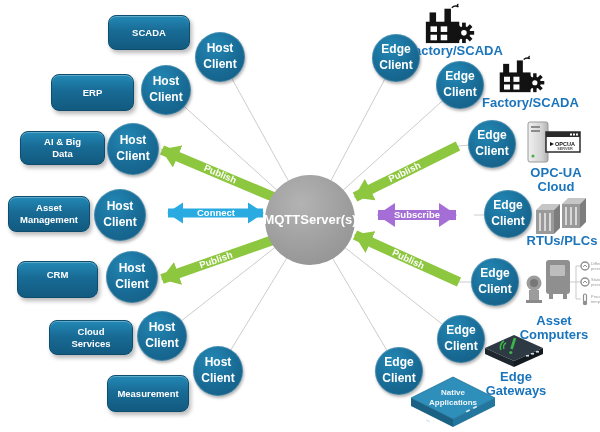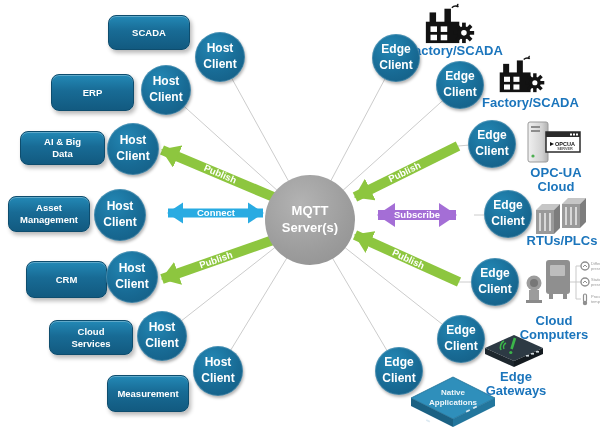--- a/index.html
+++ b/index.html
@@ -15,21 +15,21 @@
           color:#fff;font-weight:bold;font-size:9.5px;line-height:1.25;text-align:center;padding:16px;box-sizing:border-box;}
 
   .node{position:absolute;border-radius:50%;
         background:radial-gradient(circle at 38% 28%,#2387b4 0%,#186b95 55%,#135a80 100%);
         box-shadow:1px 2px 3px rgba(0,0,0,.3), inset 0 0 0 1px rgba(255,255,255,.18);
         display:flex;flex-direction:column;align-items:center;justify-content:center;
         color:#fff;font-size:12px;font-weight:600;line-height:1.3;text-align:center;}
 
   .center-node{position:absolute;left:265px;top:175px;width:90px;height:90px;border-radius:50%;
         background:radial-gradient(circle at 40% 32%,#b3b3b3 0%,#9c9c9c 60%,#8f8f8f 100%);
-        display:flex;flex-direction:column;align-items:center;justify-content:center;
+        display:flex;flex-direction:row;align-items:center;justify-content:center;
         color:#fff;font-size:13px;font-weight:600;line-height:1.3;text-align:center;}
 
   .cap{position:absolute;color:#1b75bc;font-weight:bold;font-size:13px;line-height:1.1;text-align:center;}
   .icon{position:absolute;}
 
   
   .opcua-title{font-family:"Liberation Sans",sans-serif;font-size:5.5px;font-weight:bold;fill:#111;}
   .opcua-sub{font-family:"Liberation Sans",sans-serif;font-size:3.8px;font-weight:bold;fill:#555;}
   .flowtag{font-family:"Liberation Sans",sans-serif;font-size:4px;fill:#9a9a9a;}
   .native-label{font-family:"Liberation Sans",sans-serif;font-size:8px;font-weight:600;fill:#eef6fa;}
@@ -211,36 +211,36 @@
     <rect x="63" y="30.5" width="4" height="1.8" fill="#dceaf2" transform="rotate(-26 65 31.5)"></rect>
     <rect x="16" y="44" width="4" height="1.8" fill="#dceaf2" transform="rotate(26 18 45)"></rect>
     <text x="43" y="19" text-anchor="middle" class="native-label">Native</text>
     <text x="43" y="29" text-anchor="middle" class="native-label">Applications</text>
   </svg>
 
   <div class="cap" style="left:406px;top:44px;width:92px;">Factory/SCADA</div>
   <div class="cap" style="left:482px;top:96px;width:88px;">Factory/SCADA</div>
   <div class="cap" style="left:516px;top:166px;width:80px;">OPC-UA Cloud</div>
   <div class="cap" style="left:524px;top:234px;width:76px;">RTUs/PLCs</div>
-  <div class="cap" style="left:510px;top:314px;width:88px;">Cloud Computers</div>
+  <div class="cap" style="left:510px;top:314px;width:88px;">Asset Computers</div>
   <div class="cap" style="left:472px;top:370px;width:88px;">Edge Gateways</div>
 
   <div class="sysbox" style="left:108px;top:15px;width:82px;height:35px;">
       <span>SCADA</span>
     </div>
   <div class="sysbox" style="left:51px;top:74px;width:83px;height:37px;">
       <span>ERP</span>
     </div>
   <div class="sysbox" style="left:20px;top:131px;width:85px;height:21px;">
       <span>AI &amp; Big Data</span>
     </div>
   <div class="sysbox" style="left:8px;top:196px;width:82px;height:36px;">
       <span>Asset Management</span>
     </div>
-  <div class="sysbox" style="left:26px;top:261px;width:81px;height:37px;">
+  <div class="sysbox" style="left:17px;top:261px;width:81px;height:37px;align-items:flex-end;">
       <span>CRM</span>
     </div>
   <div class="sysbox" style="left:49px;top:320px;width:84px;height:35px;">
       <span>Cloud Services</span>
     </div>
   <div class="sysbox" style="left:107px;top:375px;width:82px;height:37px;">
       <span>Measurement</span>
     </div>
 
   <div class="node" style="left:195px;top:32px;width:50px;height:50px;">

